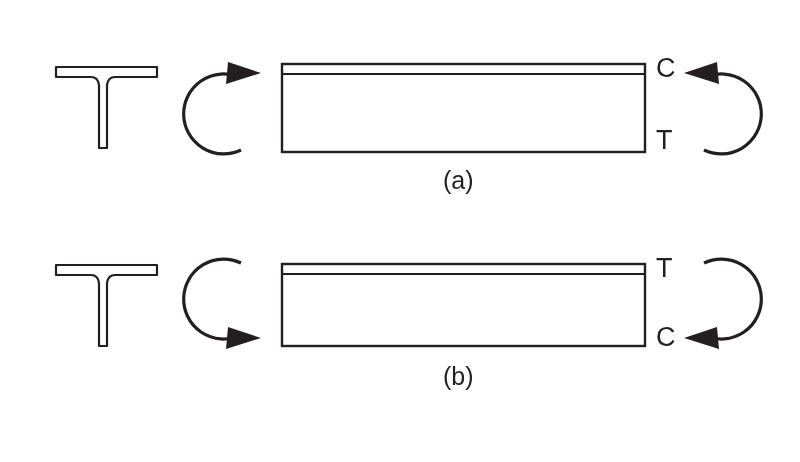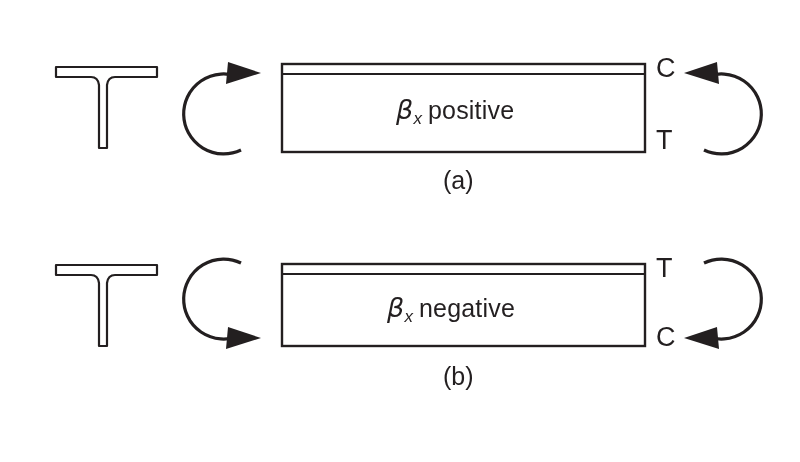--- a/index.html
+++ b/index.html
@@ -154,31 +154,25 @@
       <line class="stroke" x1="282" y1="274" x2="645" y2="274"></line>
     </g>
 
     <g>
       <path class="arrow-arc" d="M 704,263 A 40 40 0 1 1 706,336"></path>
       <polygon class="arrow-head" points="717,327 684,338 719,349"></polygon>
     </g>
 
   </svg>
 
-  <div class="txt beam-label" style="left:396px; top:96px;">
-    <span class="beta">β</span><span class="sub">x</span><span class="word">positive</span>
-  </div>
 
   <div class="txt ct-label" style="left:656px; top:55px;">C</div>
   <div class="txt ct-label" style="left:656px; top:127px;">T</div>
 
   <div class="txt panel-caption" style="left:443px; top:168px;">(a)</div>
 
-  <div class="txt beam-label" style="left:387px; top:294px;">
-    <span class="beta">β</span><span class="sub">x</span><span class="word">negative</span>
-  </div>
 
   <div class="txt ct-label" style="left:656px; top:255px;">T</div>
   <div class="txt ct-label" style="left:656px; top:324px;">C</div>
 
   <div class="txt panel-caption" style="left:443px; top:364px;">(b)</div>
 
 </div>
 
 </body></html>

